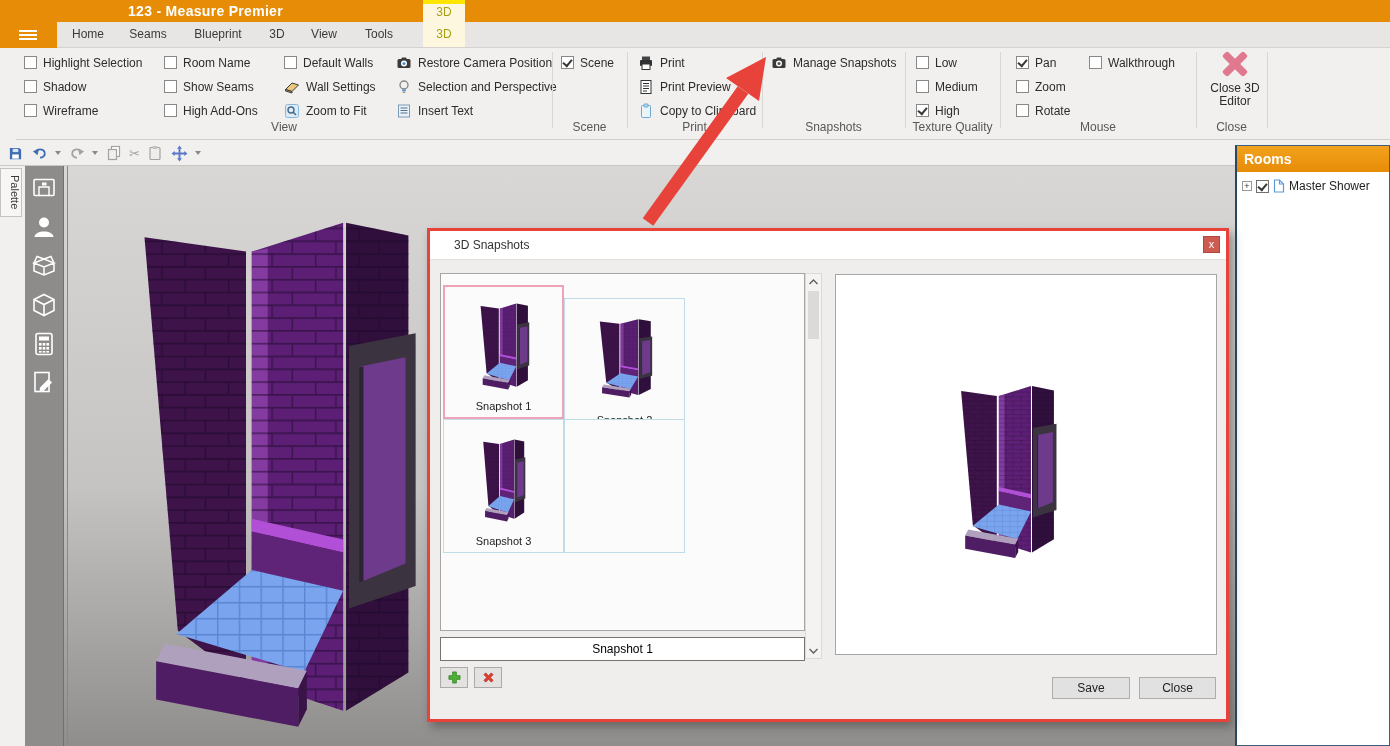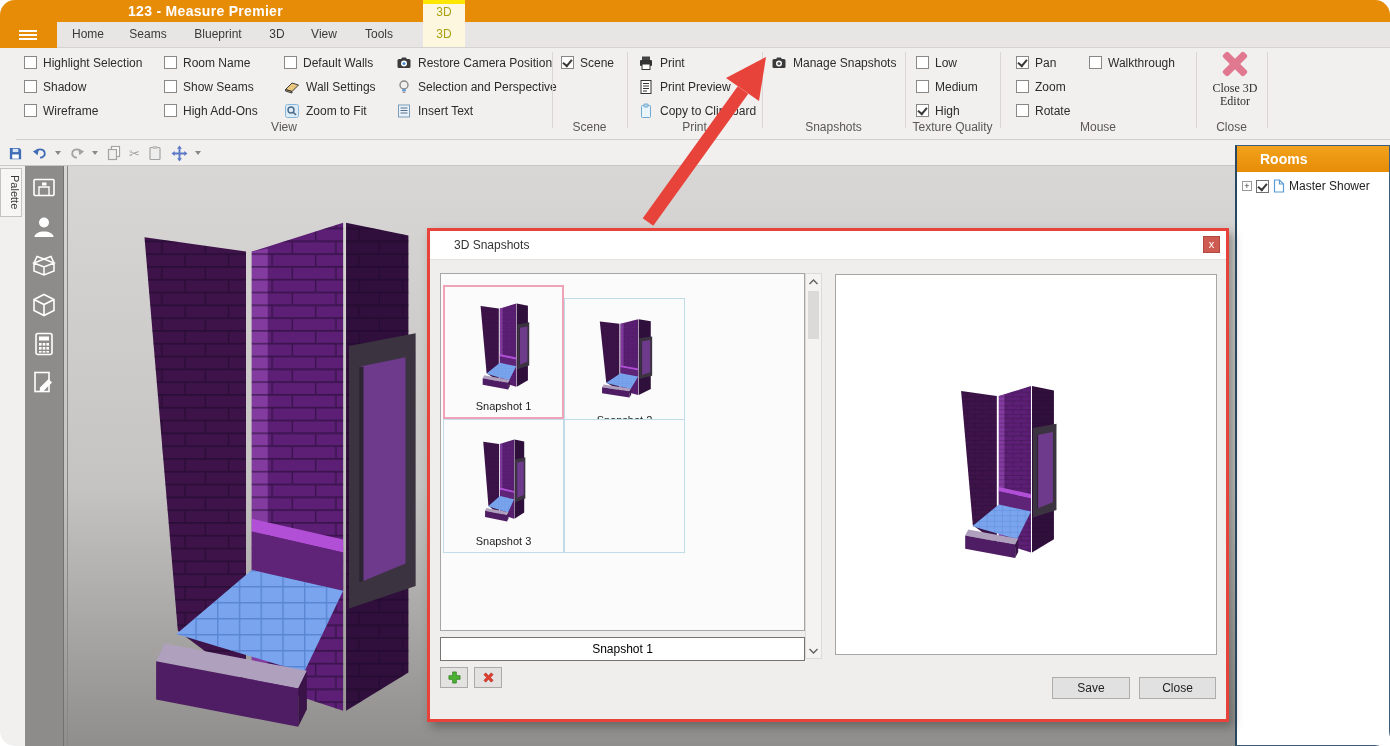--- a/index.html
+++ b/index.html
@@ -1,17 +1,17 @@
 <!DOCTYPE html>
 <html><head>
 <meta charset="utf-8">
 <style>
   html,body{margin:0;padding:0;background:#fff;}
   #app{position:relative;width:1390px;height:746px;overflow:hidden;
-       font-family:"Liberation Sans",sans-serif;background:#F1F0EF;border-radius:15px;}
+       font-family:"Liberation Sans",sans-serif;background:#F1F0EF;}
   .abs{position:absolute;}
 
   
   .titlebar{left:0;top:0;width:1390px;height:22px;background:#E78C07;z-index:5;}
   .title{left:128px;top:3px;color:#fff;font-weight:bold;font-size:14px;letter-spacing:.3px;}
   .ctxblock{left:423px;top:0;width:42px;height:22px;background:#FCF7DE;border-top:4px solid #FFE600;
             box-sizing:border-box;text-align:center;font-size:12px;color:#A9A011;line-height:16px;}
 
   
   .tabrow{left:0;top:22px;width:1390px;height:26px;background:#E7E6E5;border-bottom:1px solid #D5D2CF;box-sizing:border-box;z-index:5;}
@@ -22,21 +22,21 @@
 
   
   .ribbon{left:16px;top:48px;width:1390px;height:92px;background:#F1F0EF;border-bottom:1px solid #D0CECC;box-sizing:border-box;z-index:5;}
   .rbitem{position:absolute;height:17px;display:flex;align-items:center;gap:6px;font-size:12px;color:#2E2C2A;white-space:nowrap;}
   .cb{width:13px;height:13px;background:#fff;border:1px solid #8A8886;position:relative;flex:0 0 13px;box-sizing:border-box;}
   .cb.checked::after{content:"";position:absolute;left:1px;top:2px;width:7px;height:4px;
       border-left:2px solid #3A3A3A;border-bottom:2px solid #3A3A3A;transform:rotate(-50deg);}
   .ricon{width:16px;height:16px;flex:0 0 16px;display:flex;align-items:center;justify-content:center;}
   .rgl{position:absolute;top:72px;height:16px;text-align:center;font-size:12px;color:#5A5755;}
   .rdiv{position:absolute;top:4px;width:1px;height:76px;background:#D9D6D3;}
-  .close3d{position:absolute;left:1188px;top:3px;width:62px;height:68px;text-align:center;font-size:12px;color:#2E2C2A;line-height:13px;cursor:default;font-family:Liberation Serif, serif;}
+  .close3d{position:absolute;left:1188px;top:3px;width:62px;height:68px;text-align:center;font-size:12px;color:#2E2C2A;line-height:13px;cursor:default;}
 
   
   .qat{left:0;top:141px;width:1235px;height:25px;background:#F1F0EF;border-bottom:1px solid #C9C7C5;
        box-sizing:border-box;display:flex;align-items:center;padding-left:7px;gap:7px;z-index:4;}
   .qicon{width:17px;height:17px;display:flex;align-items:center;justify-content:center;}
   .qcaret{width:0;height:0;border-left:3.5px solid transparent;border-right:3.5px solid transparent;border-top:4px solid #8B8986;}
   .scissors{font-size:13px;color:#A5A3A1;line-height:17px;}
 
   
   .palette-tab{left:0;top:168px;width:22px;height:49px;background:#F7F6F5;border:1px solid #C5C3C1;box-sizing:border-box;
@@ -47,21 +47,21 @@
 
   
   .viewport{left:63px;top:166px;width:1172px;height:580px;z-index:1;
             background:linear-gradient(180deg,#D8D7D5 0%,#C6C4C2 55%,#908E8C 100%);border-left:1px solid #73716F;}
   .viewport::before{content:"";position:absolute;left:3px;top:0;width:1px;height:100%;background:#8A8886;}
 
   
   .rooms{left:1235px;top:145px;width:155px;height:601px;background:#fff;border:1px solid #3E5E7E;
          border-left:2px solid #274860;box-sizing:border-box;z-index:6;}
   .rooms-header{height:26px;background:linear-gradient(180deg,#F2A21D,#E78C07);color:#fff;font-weight:bold;
-                font-size:14px;line-height:26px;padding-left:23px;}
+                font-size:14px;line-height:26px;padding-left:7px;}
   .tree-row{display:flex;align-items:center;gap:4px;padding:7px 0 0 5px;font-size:12px;color:#222;}
   .expander{width:10px;height:10px;border:1px solid #9A9896;background:#fff;font-size:9px;line-height:8px;
             text-align:center;color:#333;box-sizing:border-box;flex:0 0 10px;}
   .tcb{width:13px;height:13px;border:1px solid #707070;background:#fff;position:relative;box-sizing:border-box;flex:0 0 13px;}
   .tcb.checked::after{content:"";position:absolute;left:1px;top:2px;width:7px;height:4px;
       border-left:2px solid #3A3A3A;border-bottom:2px solid #3A3A3A;transform:rotate(-50deg);}
 
   
   .dialog{left:427px;top:228px;width:802px;height:494px;background:#F0EEED;border:3px solid #E8433A;
           box-sizing:border-box;box-shadow:4px 5px 9px rgba(50,50,50,.45);z-index:20;}

